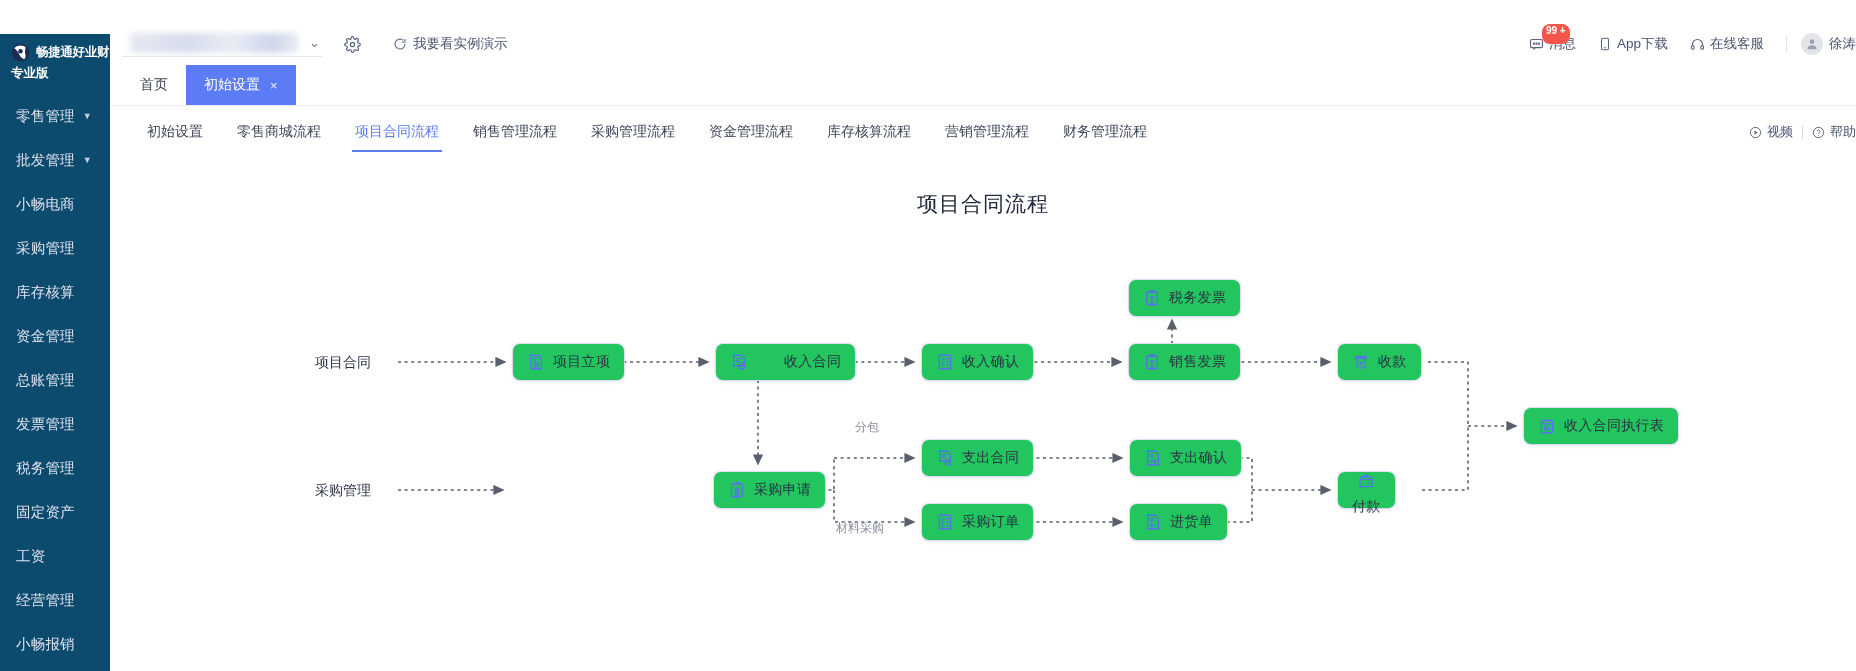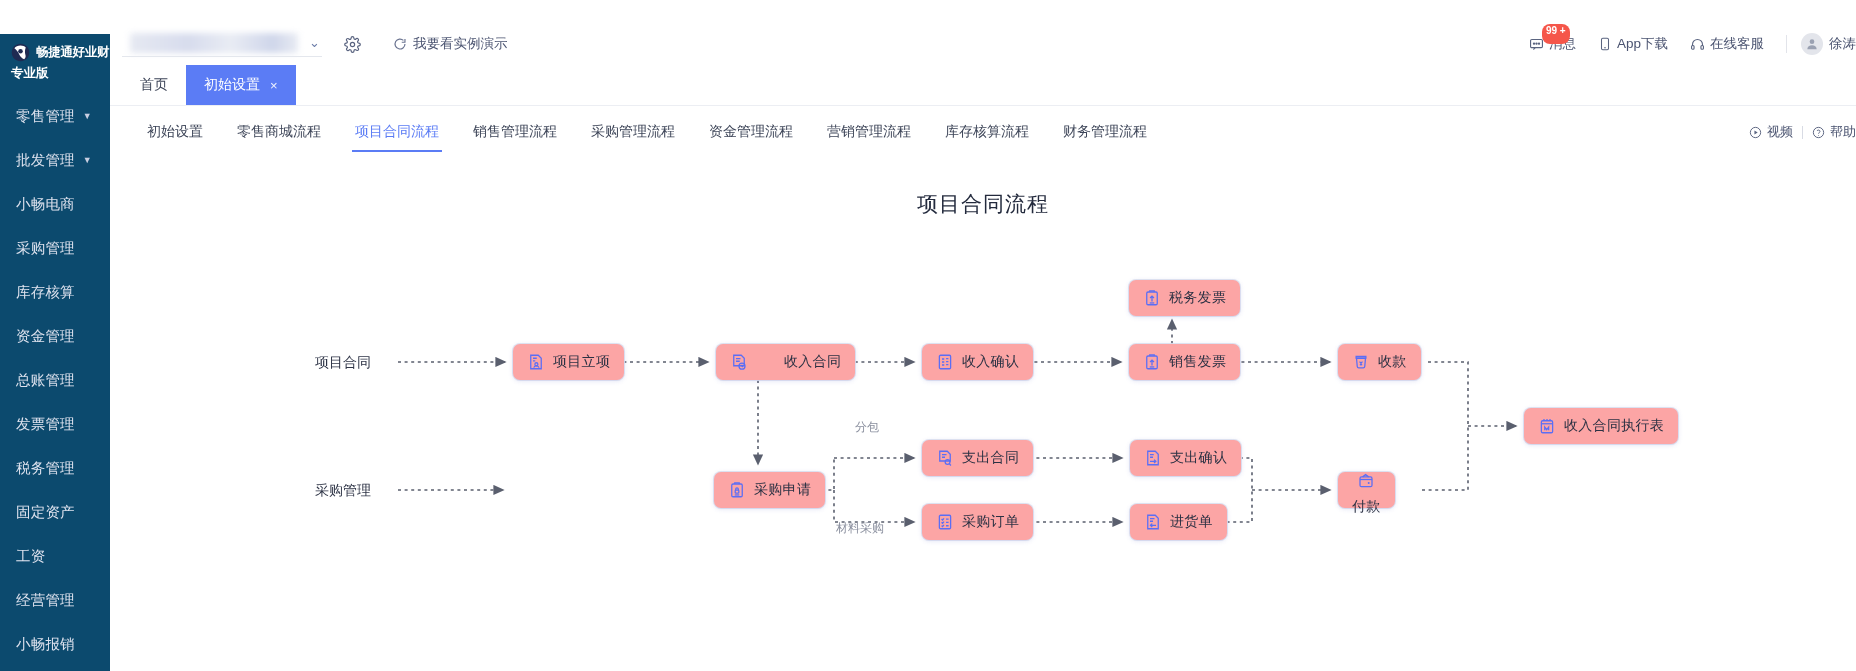--- a/index.html
+++ b/index.html
@@ -65,21 +65,21 @@
     cursor:pointer; white-space:nowrap; }
   .sr-sep { width:1px; height:13px; background:#d8dbe4; margin:0 9px; }
 
   
   .canvas { position:absolute; left:110px; top:158px; right:0; bottom:0; background:#fff; }
   .chart-title { position:absolute; left:0; right:0; top:32px; text-align:center;
     font-size:21px; color:#232a3d; font-weight:500; letter-spacing:1px; }
   .flow { position:absolute; left:0; top:0; width:1746px; height:513px; }
   .lane-label { position:absolute; font-size:14px; color:#2f3547; white-space:nowrap; }
 
-  .node { position:absolute; height:36px; background:#fca5a5; border-radius:7px;
+  .node { position:absolute; height:36px; background:#22c55e; border-radius:7px;
     box-shadow:0 1px 5px rgba(99,110,200,.20), 0 0 0 1px rgba(226,229,242,.9);
     display:flex; align-items:center; padding:0 14px; gap:8px; cursor:pointer;
     white-space:nowrap; }
   .node .ico { width:18px; height:18px; flex:none; display:block; }
   .node .lbl { font-size:14px; color:#2b3143; letter-spacing:.3px; }
   .edge-label { position:absolute; font-size:12px; color:#8a8f9e; white-space:nowrap; }
   svg.wires { position:absolute; left:0; top:0; width:1746px; height:513px;
     pointer-events:none; }
 </style>
 </head>
@@ -225,24 +225,24 @@
     <div class="snav">
         <span>销售管理流程</span>
       </div>
     <div class="snav">
         <span>采购管理流程</span>
       </div>
     <div class="snav">
         <span>资金管理流程</span>
       </div>
     <div class="snav">
+        <span>库存核算流程</span>
+      </div>
+    <div class="snav">
         <span>营销管理流程</span>
-      </div>
-    <div class="snav">
-        <span>库存核算流程</span>
       </div>
     <div class="snav">
         <span>财务管理流程</span>
       </div>
     <div class="subnav-right">
       <div class="sr-link">
         <svg width="13" height="13" viewBox="0 0 24 24" fill="none" stroke="#5a6480" stroke-width="1.8">
           <circle cx="12" cy="12" r="9.5"></circle>
             <path d="M10 8.5l6 3.5-6 3.5z" fill="#5a6480" stroke="none"></path>
         </svg>

